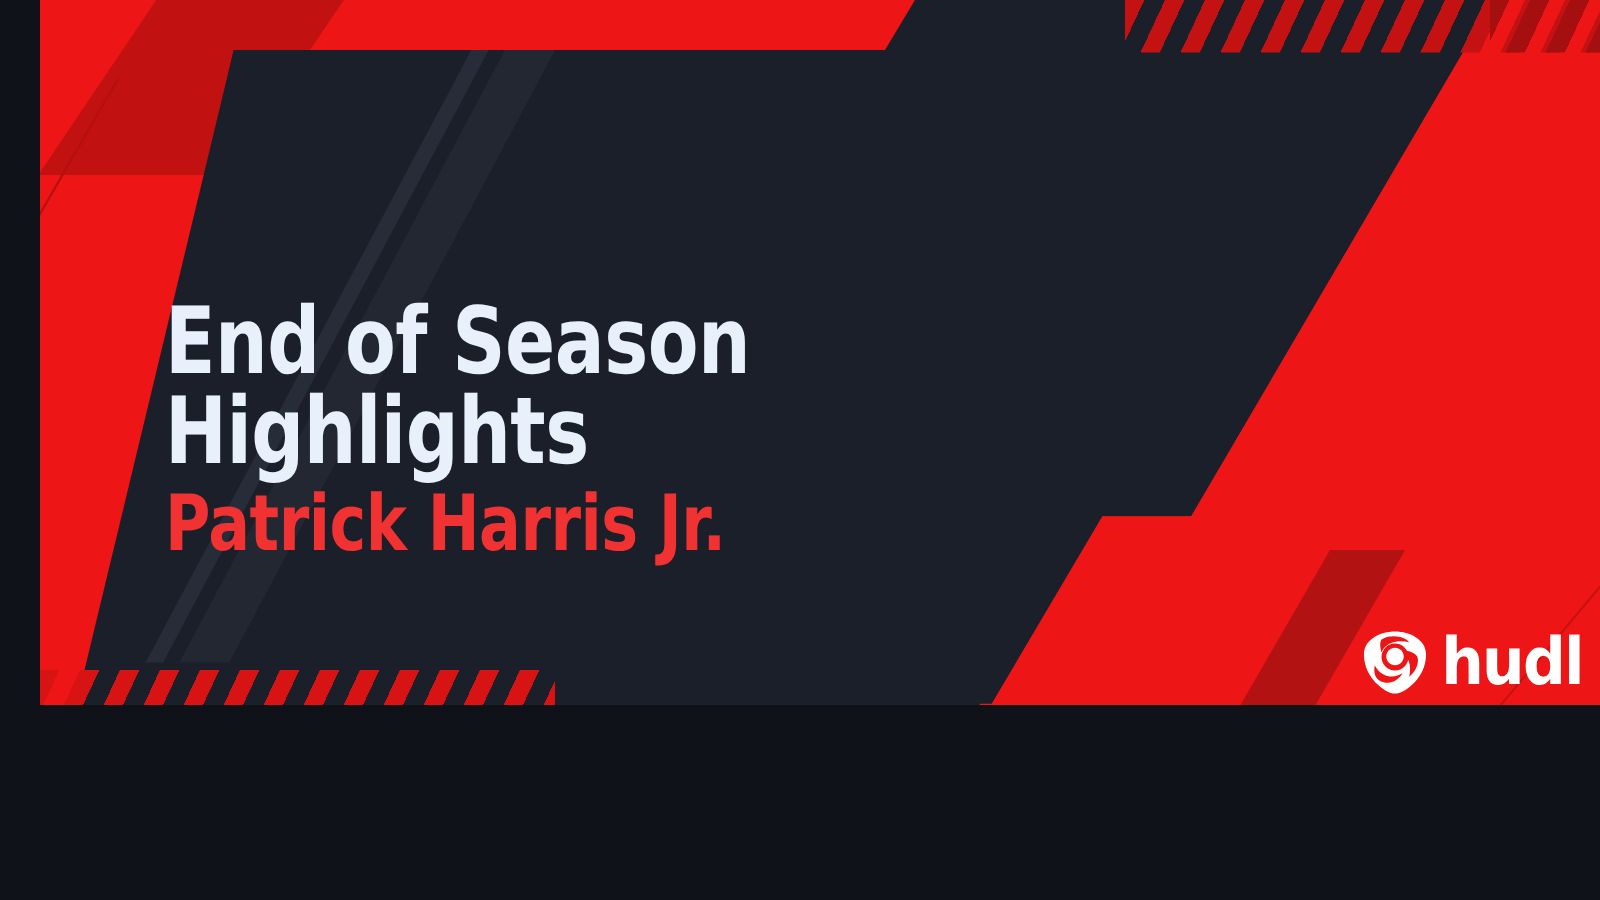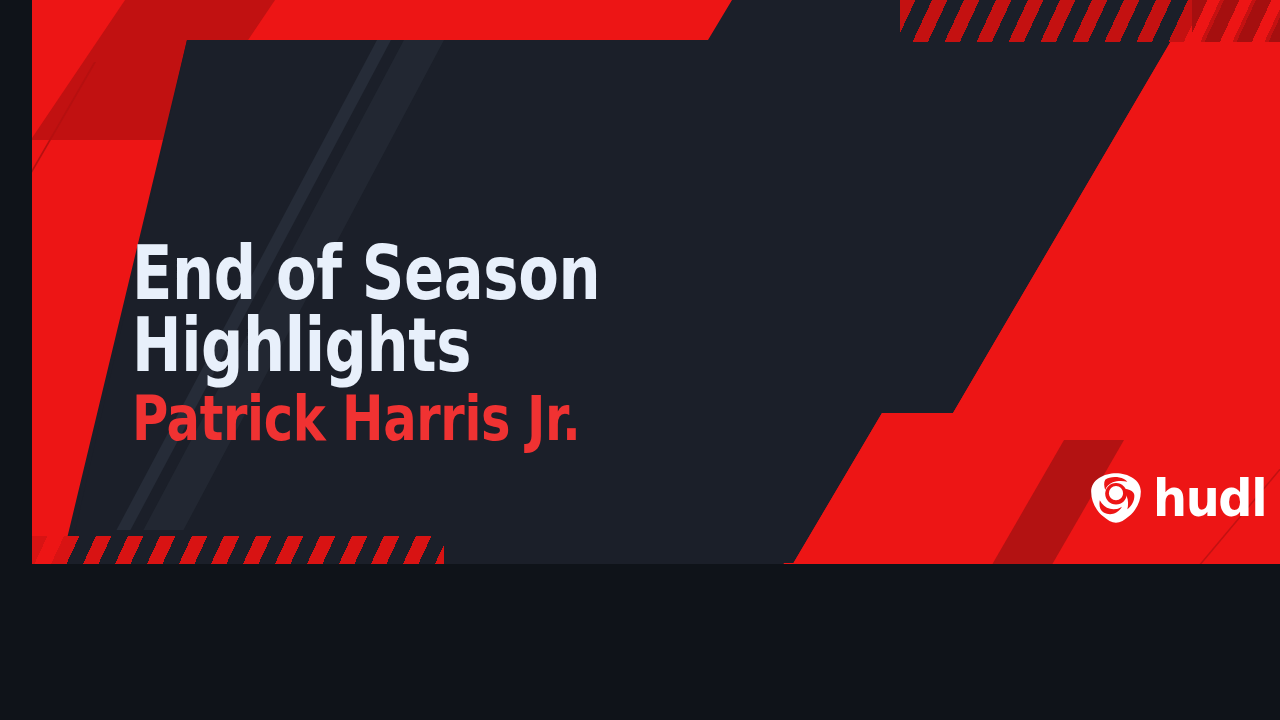--- a/index.html
+++ b/index.html
@@ -235,21 +235,21 @@
     transform: scaleX(0.80);
     transform-origin: left center;
     white-space: nowrap;
     margin: 6px 0 0 0;
   }
 
   
   .logo {
     position: absolute;
     right: 36px;
-    bottom: 40px;
+    bottom: 8px;
     display: flex;
     align-items: center;
     gap: 10px;
     z-index: 25;
   }
   .logo-mark { width: 54px; height: 52px; display:block; }
   .logo-word {
     font-family: "DejaVu Sans", sans-serif;
     font-weight: 700;
     font-size: 52px;

